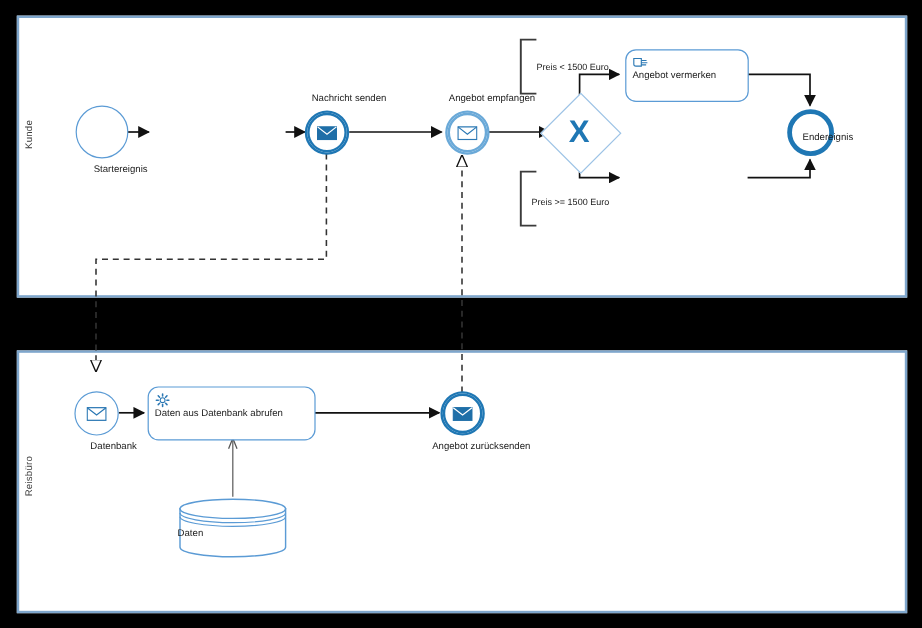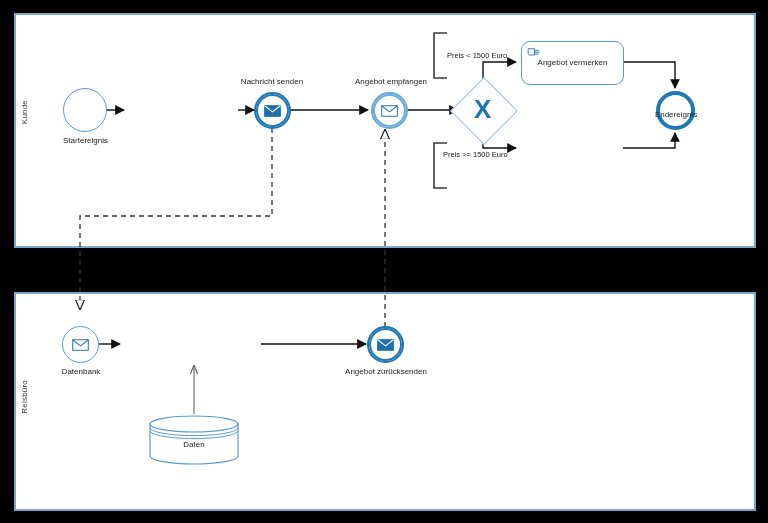--- a/index.html
+++ b/index.html
@@ -36,21 +36,20 @@
 
   .node{position:absolute;box-sizing:border-box;}
 
   
   .task{
     background:#ffffff;
     border:1px solid #5b9bd5;
     border-radius:9px;
     display:flex;
     align-items:center;
-    justify-content:center;
     text-align:center;
     font-size:8px;
     color:#1b1b1b;
     padding:0 5px;
     line-height:1.15;
   }
   .task-icon{
     position:absolute;
     left:5px;top:4px;
     width:13px;height:12px;
@@ -91,21 +90,21 @@
     font-family:"Liberation Sans", sans-serif;
     line-height:1;
   }
 
   
   .lbl{
     position:absolute;
     font-size:8px;
     color:#1b1b1b;
     white-space:nowrap;
-    text-align:center;
+    text-align:right;
   }
   .cond-lbl{
     position:absolute;
     font-size:7.5px;
     color:#1b1b1b;
     white-space:nowrap;
   }
 
   
   .datastore-label{
@@ -194,21 +193,21 @@
     </div>
   </div>
   <div class="lbl" style="left:336px;top:77px;width:110px;">Angebot empfangen</div>
 
   <div class="node" style="left:460px;top:87px;width:46px;height:46px;">
     <div class="gateway"></div>
     <div class="gw-x" style="left:14px;top:9px;">X</div>
   </div>
 
   <div class="cond-lbl" style="left:447px;top:51px;">Preis &lt; 1500 Euro</div>
-  <div class="cond-lbl" style="left:443px;top:150px;">Preis &gt;= 1500 Euro</div>
+  <div class="cond-lbl" style="left:443px;top:164px;">Preis &gt;= 1500 Euro</div>
 
   <div class="node task" style="left:521px;top:41px;width:103px;height:44px;">
     <span class="task-icon">
       <svg viewBox="0 0 16 14" width="14" height="12">
         <path d="M1.2,3.2 L8.5,3.2 L8.5,10.6 C8.5,10.6 5,10.6 3.2,10.6 C2,10.6 1.2,9.8 1.2,8.8 Z" fill="none" stroke="#2b78b4" stroke-width="1.1"></path>
         <line x1="8.5" y1="5.2" x2="13.6" y2="5.2" stroke="#2b78b4" stroke-width="1.1"></line>
         <line x1="8.5" y1="7.3" x2="14.4" y2="7.3" stroke="#2b78b4" stroke-width="1.1"></line>
         <line x1="8.5" y1="9.4" x2="13.2" y2="9.4" stroke="#2b78b4" stroke-width="1.1"></line>
       </svg>
     </span>
@@ -222,29 +221,47 @@
   <div class="node ev-simple" style="left:62px;top:326px;width:37px;height:37px;">
     <span>
       <svg class="env" viewBox="0 0 20 14" width="17" height="12">
         <rect x="0.8" y="0.8" width="18.4" height="12.4" fill="#ffffff" stroke="#2b78b4" stroke-width="1.2"></rect>
         <path d="M0.8,0.8 L10,8 L19.2,0.8" fill="none" stroke="#2b78b4" stroke-width="1.2"></path>
       </svg>
     </span>
   </div>
   <div class="lbl" style="left:48px;top:367px;width:66px;">Datenbank</div>
 
+  <div class="node task" style="left:123px;top:322px;width:140px;height:45px;">
+    <span class="task-icon">
+      <svg viewBox="0 0 16 16" width="13" height="13">
+        <circle cx="8" cy="8" r="2.5" fill="none" stroke="#2b78b4" stroke-width="1.1"></circle>
+        <g stroke="#2b78b4" stroke-width="1.6" stroke-linecap="round">
+          <line x1="8" y1="1.6" x2="8" y2="3.6"></line>
+          <line x1="8" y1="12.4" x2="8" y2="14.4"></line>
+          <line x1="1.6" y1="8" x2="3.6" y2="8"></line>
+          <line x1="12.4" y1="8" x2="14.4" y2="8"></line>
+          <line x1="3.5" y1="3.5" x2="4.9" y2="4.9"></line>
+          <line x1="11.1" y1="11.1" x2="12.5" y2="12.5"></line>
+          <line x1="12.5" y1="3.5" x2="11.1" y2="4.9"></line>
+          <line x1="4.9" y1="11.1" x2="3.5" y2="12.5"></line>
+        </g>
+      </svg>
+    </span>
+    <span>Daten aus Datenbank abrufen</span>
+  </div>
 
   <div class="node" style="left:148px;top:414px;width:92px;height:52px;">
     <svg width="92" height="52" viewBox="0 0 92 52">
       <path d="M2,10 L2,42 C2,46.4 22,50 46,50 C70,50 90,46.4 90,42 L90,10 Z" fill="#ffffff" stroke="#5b9bd5" stroke-width="1.2"></path>
       <ellipse cx="46" cy="10" rx="44" ry="8" fill="#ffffff" stroke="#5b9bd5" stroke-width="1.2"></ellipse>
       <path d="M2,13.6 C2,18 22,21.6 46,21.6 C70,21.6 90,18 90,13.6" fill="none" stroke="#5b9bd5" stroke-width="1"></path>
       <path d="M2,16.6 C2,21 22,24.6 46,24.6 C70,24.6 90,21 90,16.6" fill="none" stroke="#5b9bd5" stroke-width="1"></path>
     </svg>
-    <div class="datastore-label" style="left:0;top:26px;width:92px;text-align:center;">Daten</div>
+    <div class="datastore-label" style="left:0;top:26px;width:92px;">Daten</div>
   </div>
 
   <div class="node ev-inter-outer" style="left:367px;top:326px;width:37px;height:37px;">
     <div class="ev-inter-inner" style="width:29px;height:29px;">
       <span>
         <svg class="env" viewBox="0 0 20 14" width="17" height="12">
           <rect x="0.8" y="0.8" width="18.4" height="12.4" fill="#1f6fa8" stroke="#1f6fa8" stroke-width="1.2"></rect>
           <path d="M0.8,0.8 L10,8 L19.2,0.8" fill="none" stroke="#ffffff" stroke-width="1.2"></path>
         </svg>
       </span>

